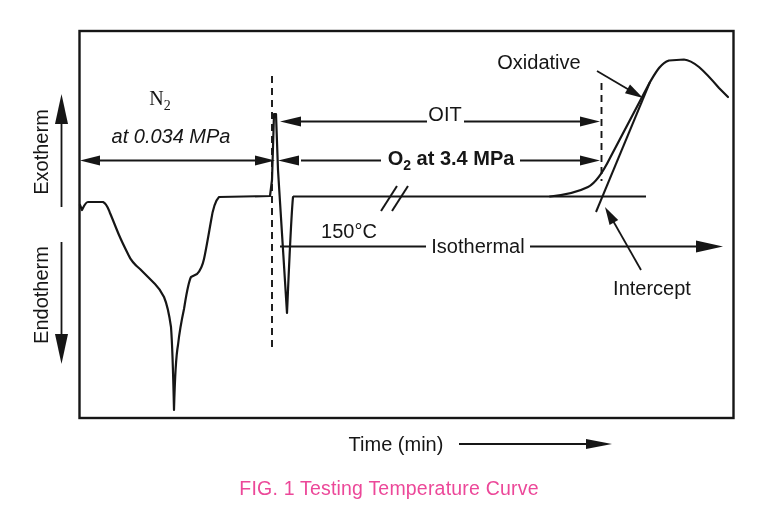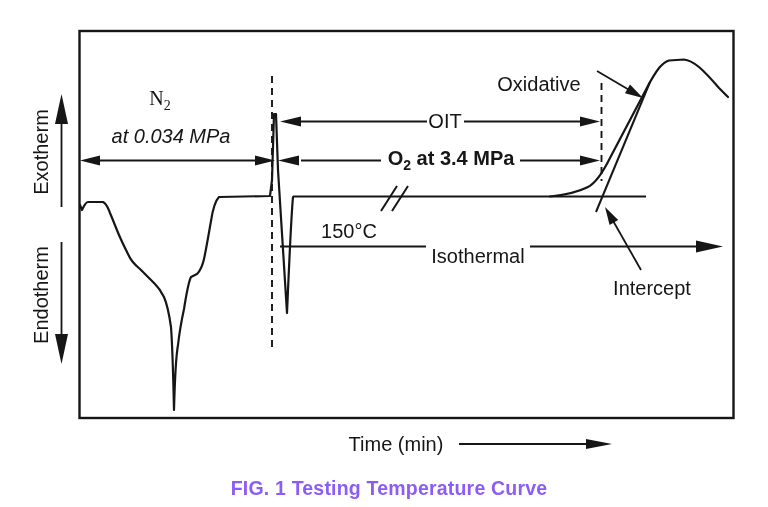--- a/index.html
+++ b/index.html
@@ -11,21 +11,21 @@
   #figure-svg { position:absolute; left:0; top:0; }
   .label {
     position:absolute; white-space:nowrap;
     font-size:20px; line-height:1.12; color:#161616;
     transform:translate(-50%,-50%);
   }
   .rot { transform:translate(-50%,-50%) rotate(-90deg); }
   .center2 { text-align:center; }
   .subscript { font-size:14px; vertical-align:-5px; }
   .caption {
-    font-weight:bold; font-size:19.5px; color:#8b5cf6; letter-spacing:0.2px;
+    font-weight:normal; font-size:19.5px; color:#ec4899; letter-spacing:0.2px;
   }
 </style>
 </head>
 <body>
 
 <div id="screenshot">
 
   <svg id="figure-svg" width="768" height="507" viewBox="0 0 768 507">
 
     <rect x="79.5" y="31" width="654" height="387" fill="none" stroke="#161616" stroke-width="2.4"></rect>
@@ -91,29 +91,29 @@
     <line x1="459" y1="444" x2="588" y2="444" stroke="#161616" stroke-width="1.8"></line>
     <polygon points="612,444 586,439 586,449" fill="#161616"></polygon>
   </svg>
 
   <div class="label rot" style="left:41px; top:152px;">Exotherm</div>
   <div class="label rot" style="left:41px; top:295px;">Endotherm</div>
 
   <div class="label" style="left:160px; top:100px;font-family:Liberation Serif, serif;"><span>N</span><span class="subscript">2</span></div>
   <div class="label" style="left:171px; top:136px;font-style:italic;">at 0.034 MPa</div>
 
-  <div class="label" style="left:445px; top:121px;">OIT</div>
+  <div class="label" style="left:445px; top:114px;">OIT</div>
 
   <div class="label" style="left:451px; top:160px;font-weight:bold;"><span>O</span><span class="subscript">2</span><span> at 3.4 MPa</span></div>
 
-  <div class="label center2" style="left:539px; top:62px;margin-top:22px;">
+  <div class="label center2" style="left:539px; top:62px;">
     <div>Oxidative</div>
   </div>
 
   <div class="label" style="left:349px; top:231px;text-align:right;">150°C</div>
-  <div class="label" style="left:478px; top:256px;">Isothermal</div>
+  <div class="label" style="left:478px; top:246px;">Isothermal</div>
   <div class="label" style="left:652px; top:288px;">Intercept</div>
 
   <div class="label" style="left:396px; top:444px;">Time (min)</div>
 
   <div class="label caption" style="left:389px; top:489px;">FIG. 1 Testing Temperature Curve</div>
 
 </div>
 
 </body></html>

